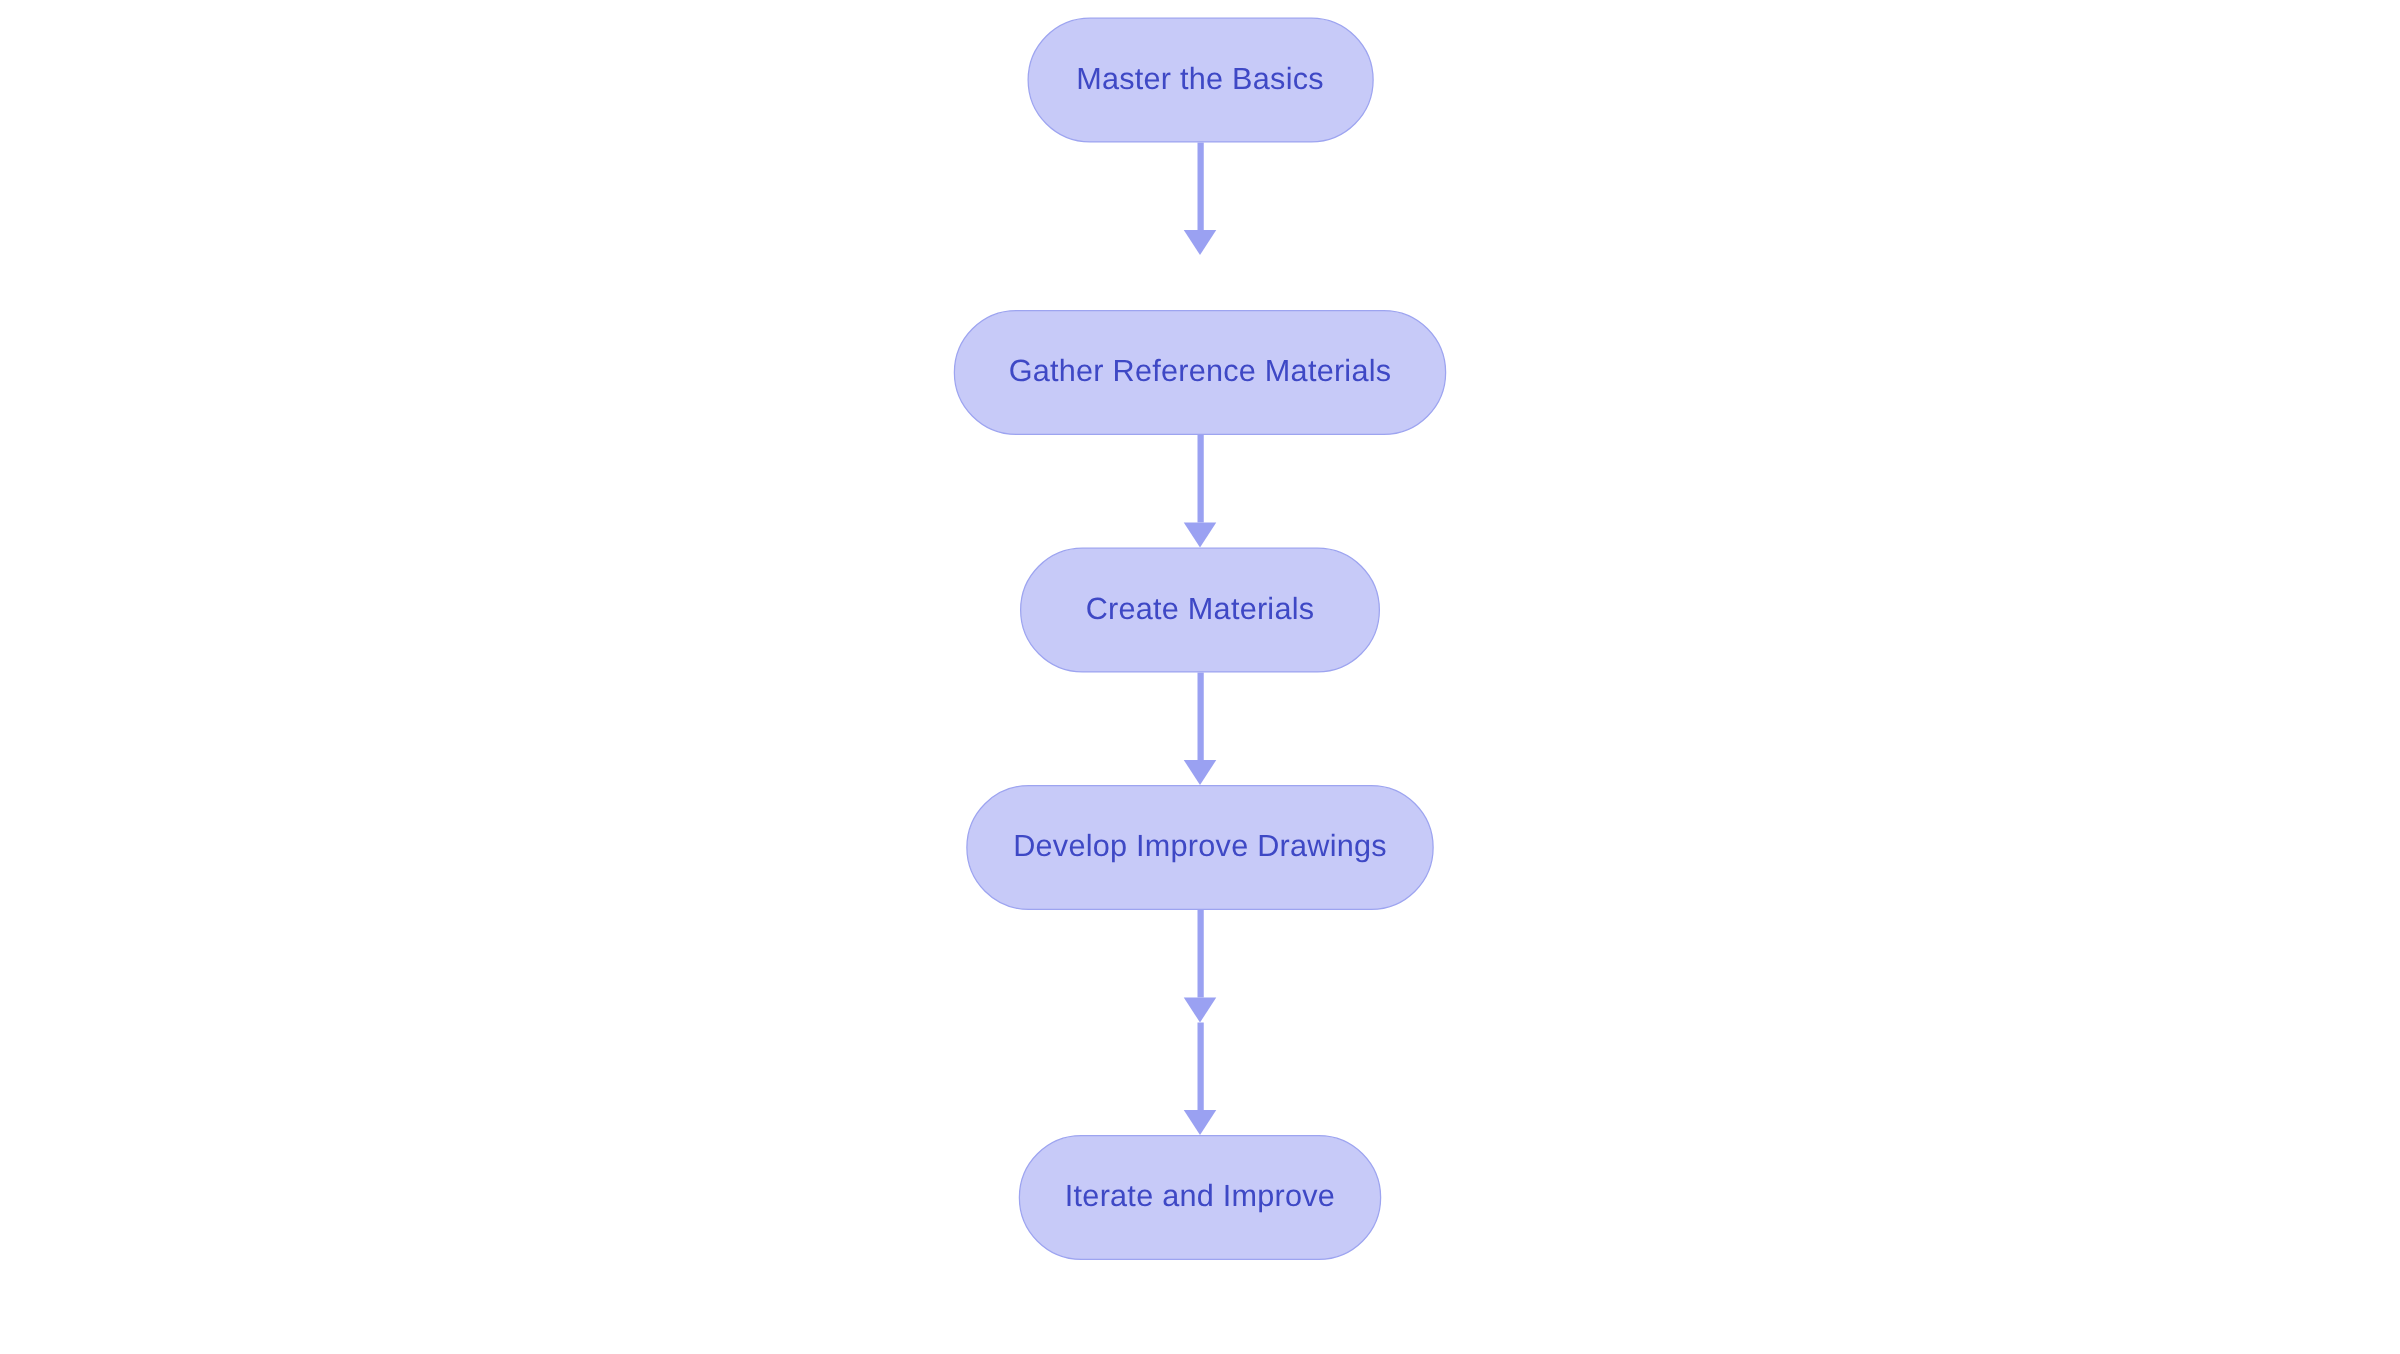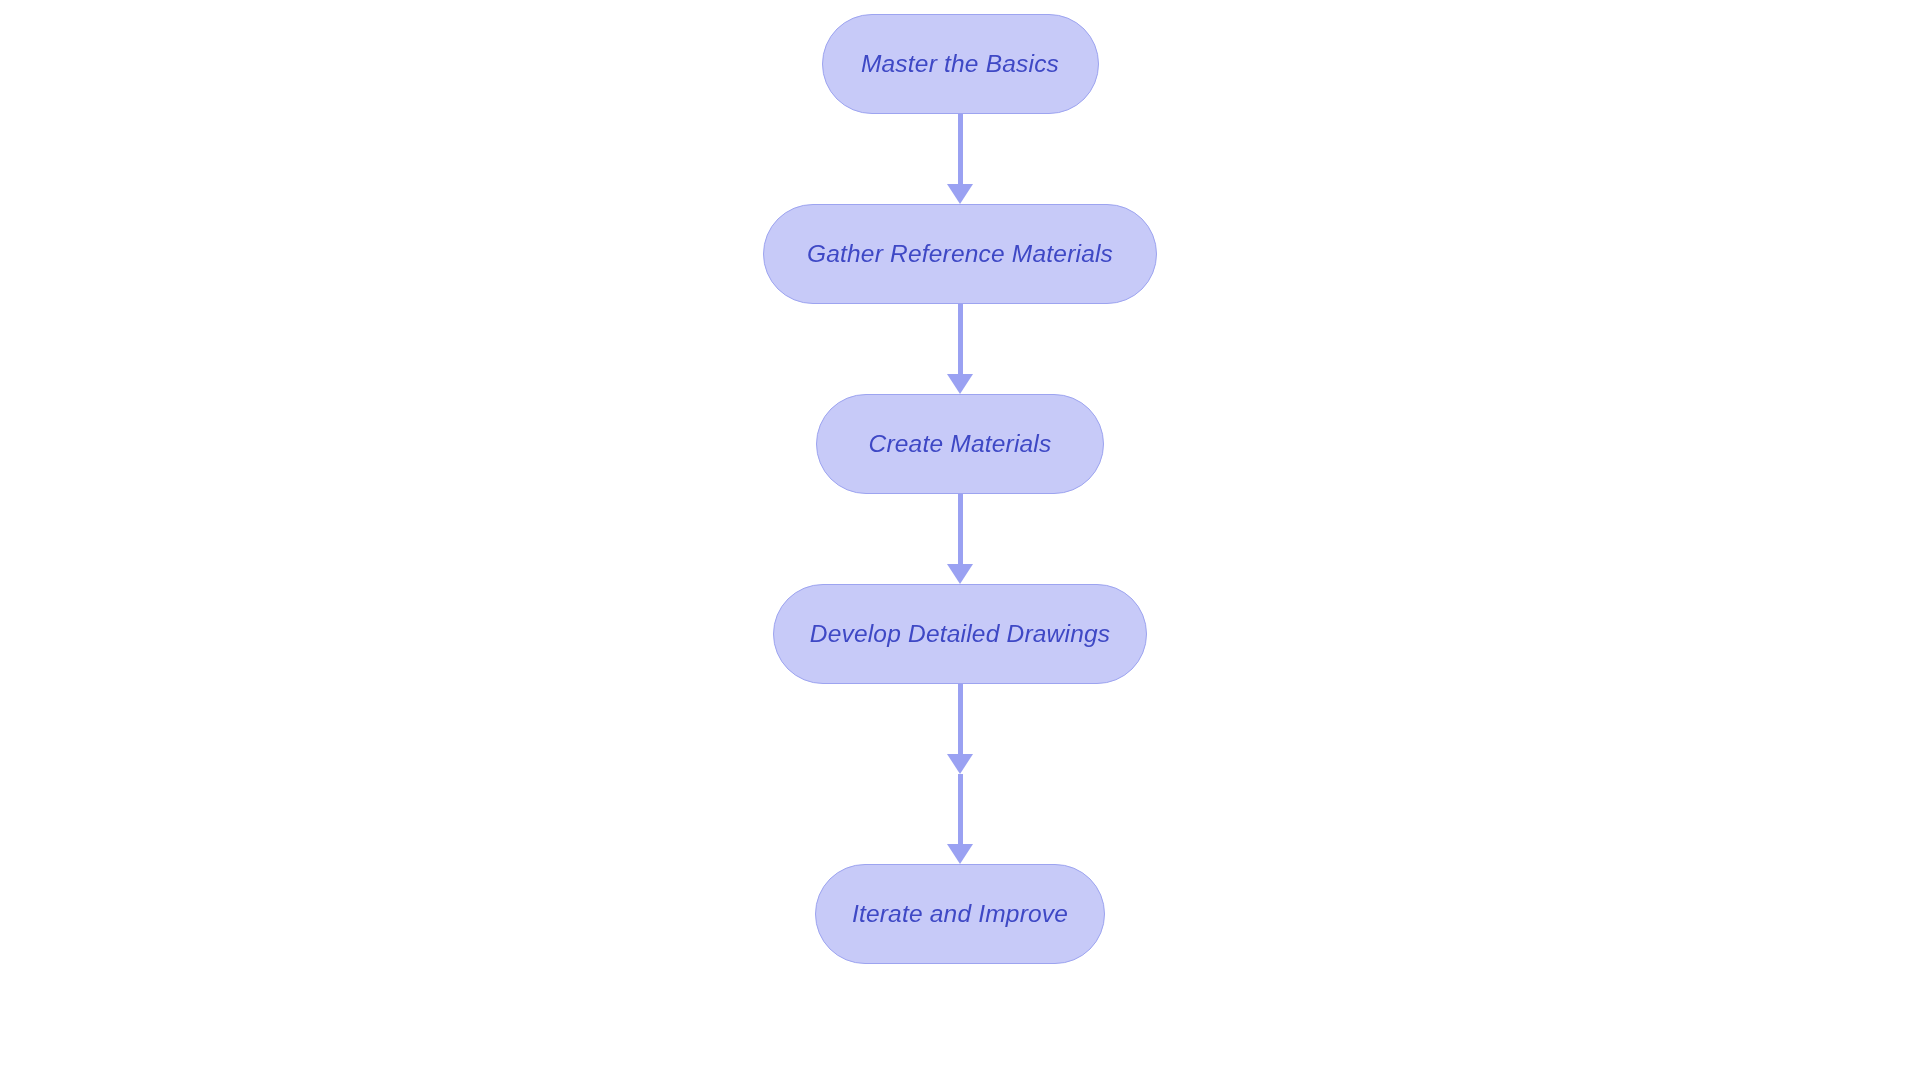--- a/index.html
+++ b/index.html
@@ -38,21 +38,20 @@
     align-items: center;
     justify-content: center;
     flex: 0 0 auto;
   }
   .node-label {
     font-size: 24.5px;
     line-height: 1;
     letter-spacing: 0.2px;
     color: var(--node-text, #3e48c5);
     white-space: nowrap;
-    font-style: italic;
   }
   .connector {
     height: 90px;
     flex: 0 0 auto;
     display: flex;
     flex-direction: column;
     align-items: center;
   }
   .connector .line {
     width: 5px;
@@ -73,38 +72,38 @@
 <div class="canvas">
   <div class="flow" id="flow">
   <div class="node" style="width: 277px;">
     <span class="node-label">Master the Basics</span>
   </div>
   <div class="connector">
     <div class="line"></div>
     <div class="head"></div>
   </div>
 
-  <div class="node" style="width: 394px;">
+  <div class="node" style="width: 394px; margin-top: 44px;">
     <span class="node-label">Gather Reference Materials</span>
   </div>
   <div class="connector">
     <div class="line"></div>
     <div class="head"></div>
   </div>
 
   <div class="node" style="width: 288px;">
     <span class="node-label">Create Materials</span>
   </div>
   <div class="connector">
     <div class="line"></div>
     <div class="head"></div>
   </div>
 
   <div class="node" style="width: 374px;">
-    <span class="node-label">Develop Detailed Drawings</span>
+    <span class="node-label">Develop Improve Drawings</span>
   </div>
   <div class="connector">
     <div class="line"></div>
     <div class="head"></div>
   </div>
 
   <div class="connector">
     <div class="line"></div>
     <div class="head"></div>
   </div>

